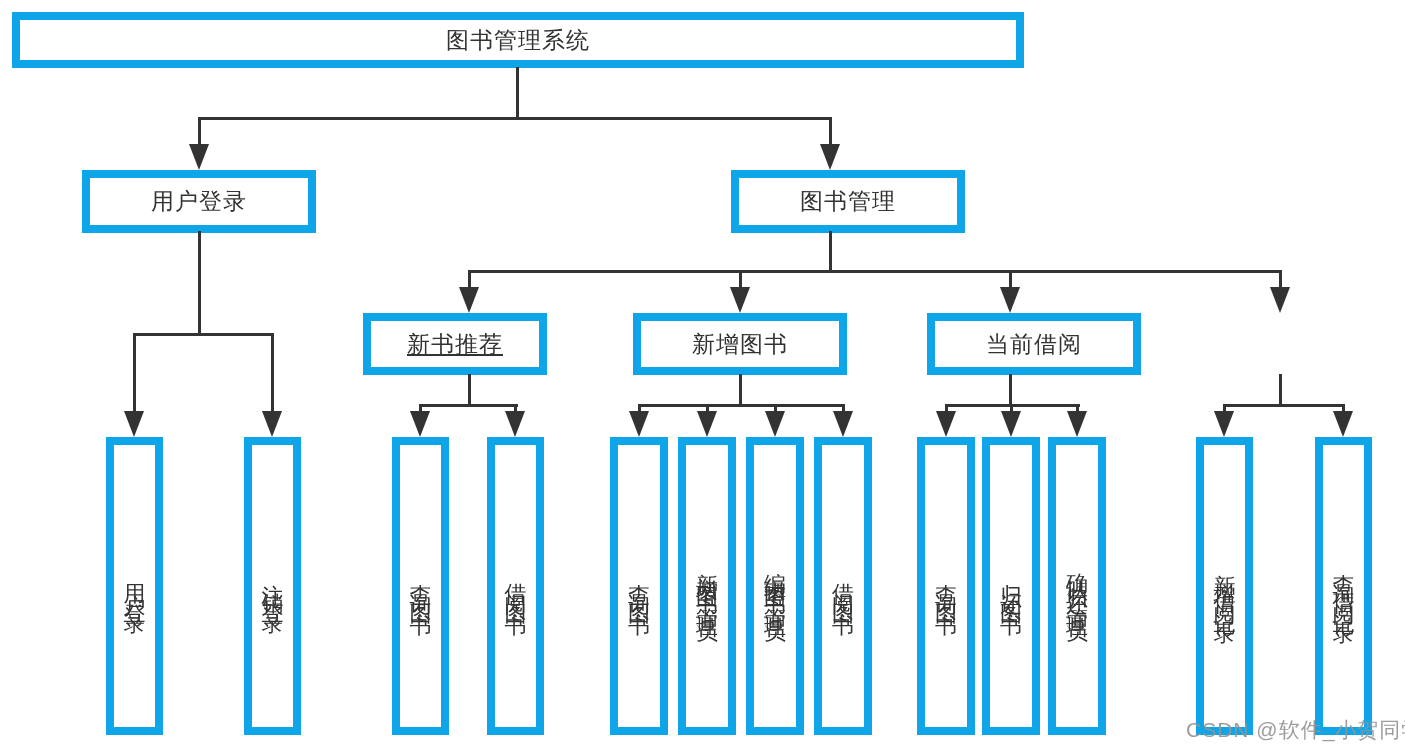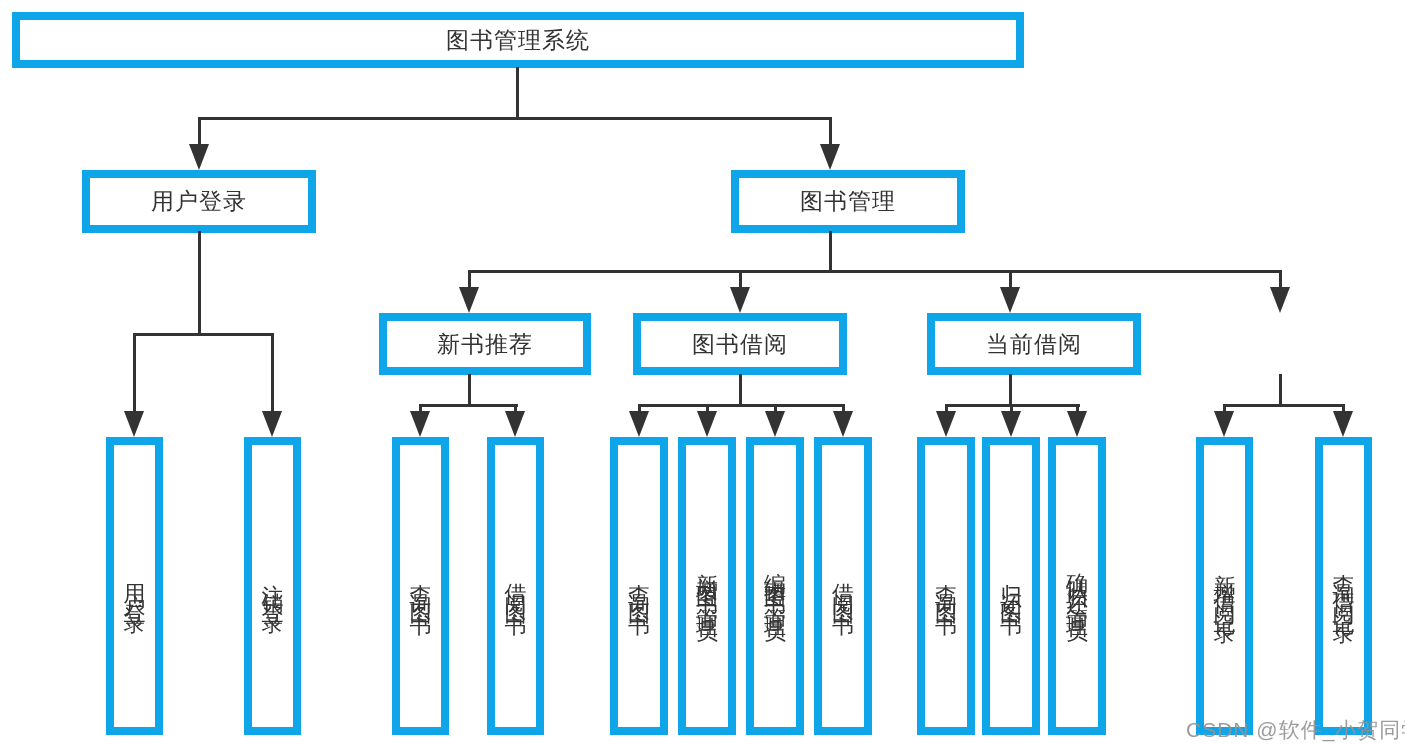--- a/index.html
+++ b/index.html
@@ -79,22 +79,22 @@
   <div class="hl" style="left:468px;top:270px;width:814px;"></div>
   <div class="vl" style="left:468px;top:270px;height:20px;"></div>
   <div class="ah" style="left:459px;top:287px;"></div>
   <div class="vl" style="left:739px;top:270px;height:20px;"></div>
   <div class="ah" style="left:730px;top:287px;"></div>
   <div class="vl" style="left:1009px;top:270px;height:20px;"></div>
   <div class="ah" style="left:1000px;top:287px;"></div>
   <div class="vl" style="left:1279px;top:270px;height:20px;"></div>
   <div class="ah" style="left:1270px;top:287px;"></div>
 
-  <div class="box hbox" style="left:379px;top:313px;width:212px;height:62px;">新书推荐</div>
-  <div class="box hbox" style="left:633px;top:313px;width:214px;height:62px;">图书借阅</div>
+  <div class="box hbox" style="left:363px;top:313px;width:184px;height:62px;text-decoration:underline;">新书推荐</div>
+  <div class="box hbox" style="left:633px;top:313px;width:214px;height:62px;">新增图书</div>
   <div class="box hbox" style="left:903px;top:313px;width:214px;height:62px;margin-left:24px;">当前借阅</div>
 
   <div class="vl" style="left:468px;top:374px;height:32px;"></div>
   <div class="hl" style="left:419px;top:404px;width:99px;"></div>
   <div class="vl" style="left:419px;top:404px;height:10px;"></div>
   <div class="ah" style="left:410px;top:411px;"></div>
   <div class="vl" style="left:514px;top:404px;height:10px;"></div>
   <div class="ah" style="left:505px;top:411px;"></div>
 
   <div class="vl" style="left:739px;top:374px;height:32px;"></div>

